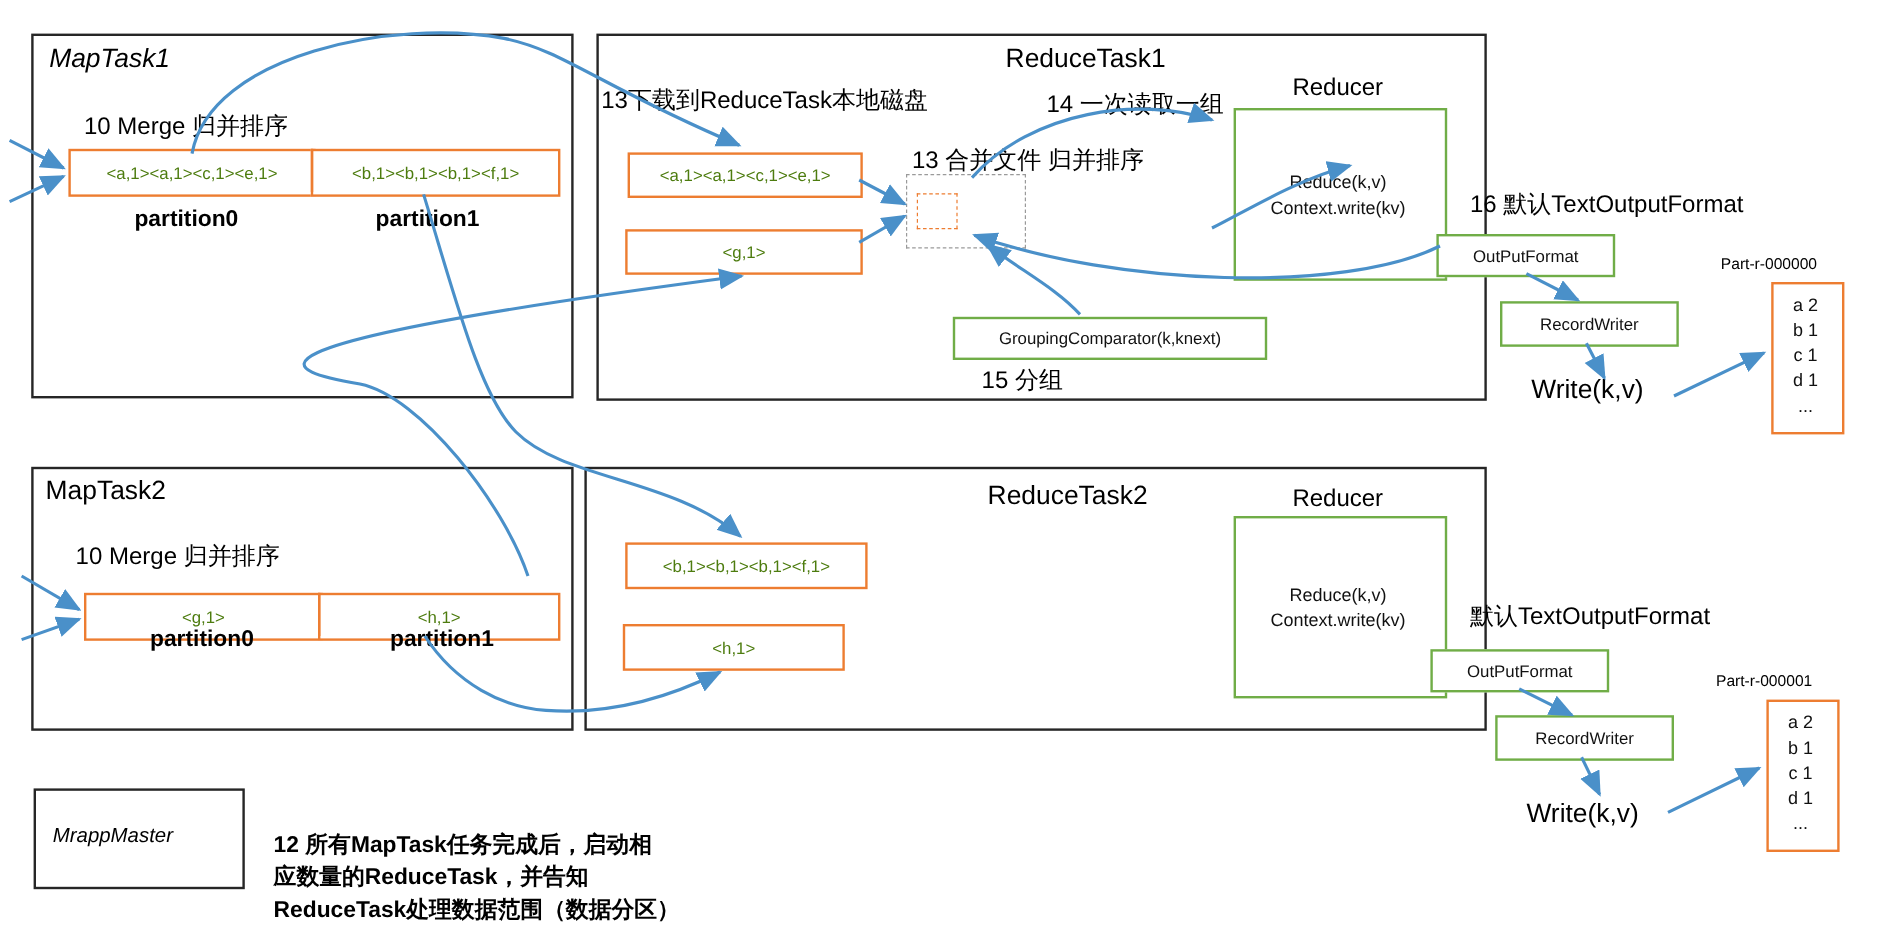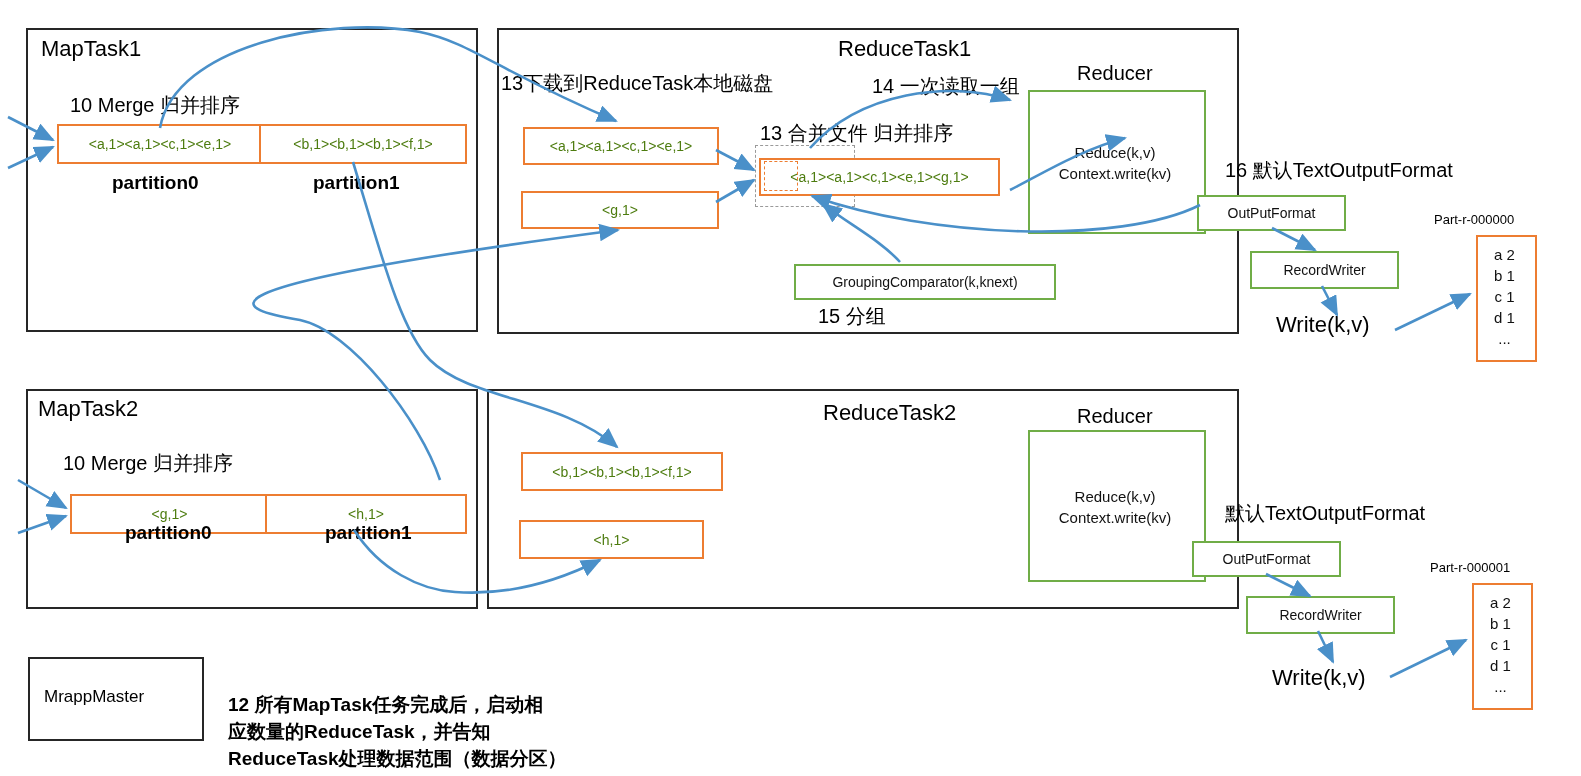--- a/index.html
+++ b/index.html
@@ -7,21 +7,21 @@
   #stage{position:relative;width:1581px;height:776px;background:#fff;overflow:hidden;}
   .blk{position:absolute;border:2px solid #262626;background:transparent;}
   .obox{position:absolute;border:2px solid #ED7D31;background:#fff;display:flex;align-items:center;justify-content:center;
         font-size:14px;color:#4d7c0f;white-space:nowrap;}
   .gbox{position:absolute;border:2px solid #70AD47;background:#fff;display:flex;align-items:center;justify-content:center;
         font-size:15px;color:#111;white-space:nowrap;}
   .lbl{position:absolute;color:#000;white-space:nowrap;}
   .t22{font-size:22px;}
   .t20{font-size:20px;}
   .t19{font-size:19px;font-weight:bold;}
-  .t17{font-size:17px;}
+  .t17{font-size:17px;font-style:italic;}
   .t13{font-size:13px;}
   svg.layer{position:absolute;left:0;top:0;width:1581px;height:776px;pointer-events:none;}
   .dashgray{position:absolute;border:1px dashed #9a9a9a;}
   .dashorange{position:absolute;border:1px dashed #ED7D31;}
   .partcol{position:absolute;display:flex;flex-direction:column;align-items:center;justify-content:center;
            font-size:15px;line-height:21px;color:#111;}
   .wm{position:absolute;color:#EDE7E1;font-size:34px;letter-spacing:6px;
       font-family:"DejaVu Serif",serif;font-style:italic;white-space:nowrap;}
   .vdiv{position:absolute;background:#ED7D31;width:2px;}
   .multi{position:absolute;white-space:pre-line;line-height:27px;}
@@ -31,21 +31,21 @@
 
 <div id="stage">
 
 
   <div class="blk" style="left:26px;top:28px;width:448px;height:300px;"></div>
   <div class="blk" style="left:497px;top:28px;width:738px;height:302px;"></div>
   <div class="blk" style="left:26px;top:389px;width:448px;height:216px;"></div>
   <div class="blk" style="left:487px;top:389px;width:748px;height:216px;"></div>
   <div class="blk" style="left:28px;top:657px;width:172px;height:80px;"></div>
 
-  <div class="lbl t22" style="left:41px;top:36px;">MapTask1</div>
+  <div class="lbl t22" style="left:41px;top:36px;font-style:italic;">MapTask1</div>
   <div class="lbl t20" style="left:70px;top:92px;">10 Merge 归并排序</div>
 
   <div class="obox" style="left:57px;top:124px;width:202px;height:36px;">
     <span>&lt;a,1&gt;&lt;a,1&gt;&lt;c,1&gt;&lt;e,1&gt;</span>
   </div>
   <div class="obox" style="left:259px;top:124px;width:204px;height:36px;">
     <span>&lt;b,1&gt;&lt;b,1&gt;&lt;b,1&gt;&lt;f,1&gt;</span>
   </div>
   <div class="lbl t19" style="left:112px;top:172px;">partition0</div>
   <div class="lbl t19" style="left:313px;top:172px;">partition1</div>
@@ -69,23 +69,20 @@
 
   <div class="obox" style="left:523px;top:127px;width:192px;height:34px;">
     <span>&lt;a,1&gt;&lt;a,1&gt;&lt;c,1&gt;&lt;e,1&gt;</span>
   </div>
   <div class="obox" style="left:521px;top:191px;width:194px;height:34px;">
     <span>&lt;g,1&gt;</span>
   </div>
 
   <div class="dashgray" style="left:755px;top:145px;width:98px;height:60px;"></div>
 
-  <div class="obox" style="left:759px;top:158px;width:237px;height:34px;">
-    <span>&lt;a,1&gt;&lt;a,1&gt;&lt;c,1&gt;&lt;e,1&gt;&lt;g,1&gt;</span>
-  </div>
 
   <div class="dashorange" style="left:764px;top:161px;width:32px;height:28px;"></div>
 
   <div class="gbox" style="left:794px;top:264px;width:258px;height:32px;font-size:14px;text-align:right;">
     <span>GroupingComparator(k,knext)</span>
   </div>
   <div class="lbl t20" style="left:818px;top:303px;">15 分组</div>
 
   <div class="lbl t20" style="left:1077px;top:62px;">Reducer</div>
   <div class="gbox" style="left:1028px;top:90px;width:174px;height:140px;"></div>

